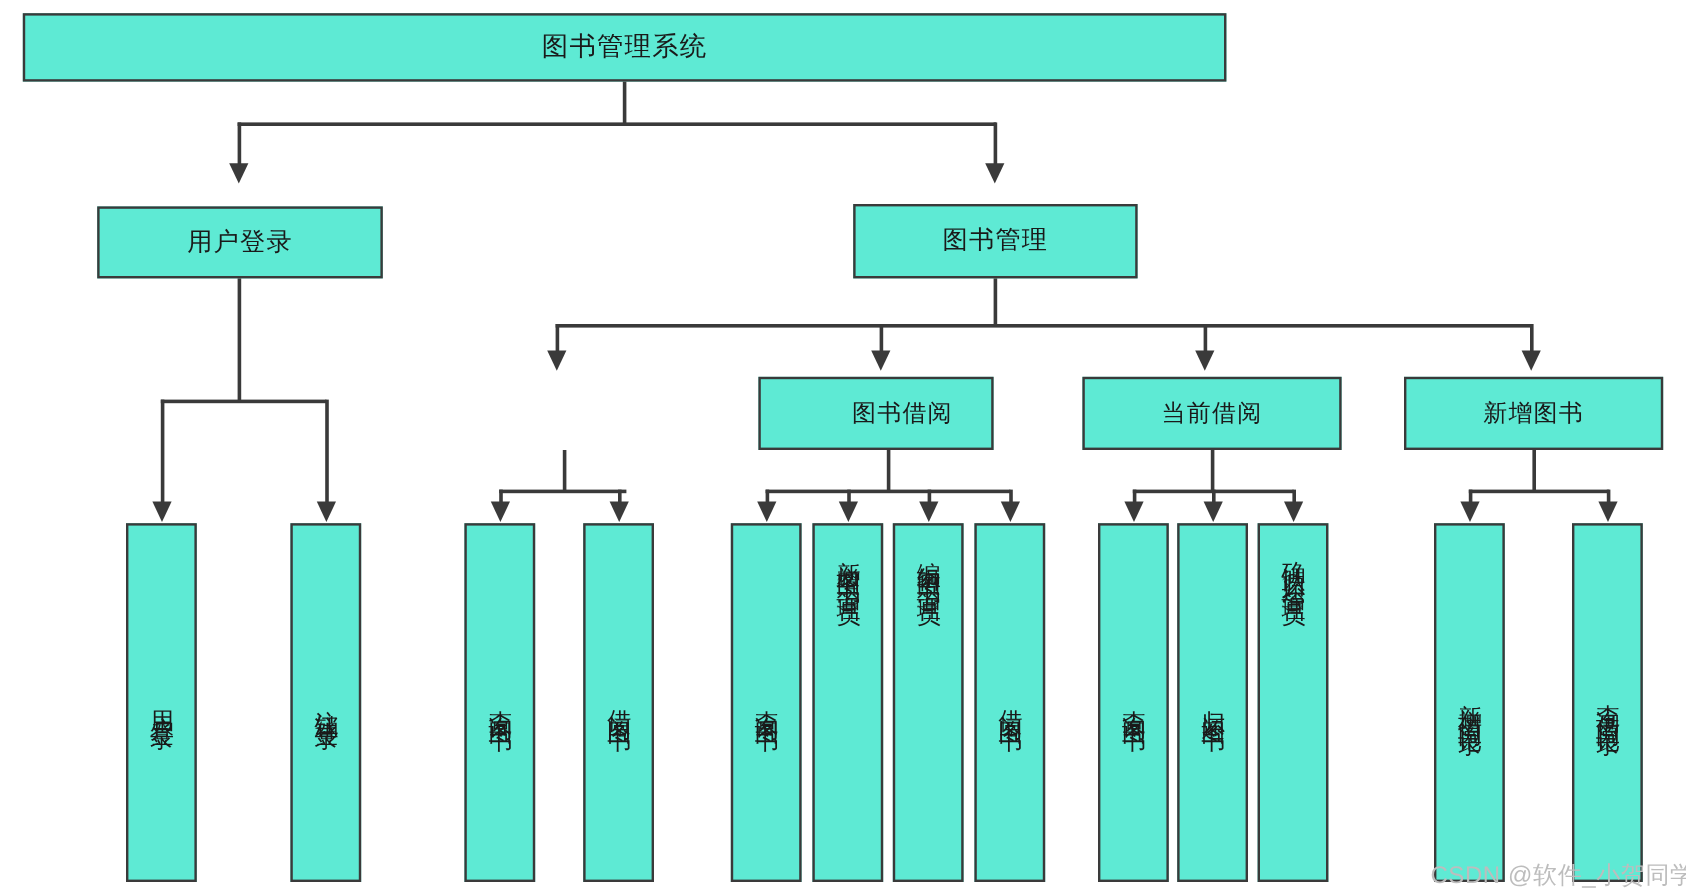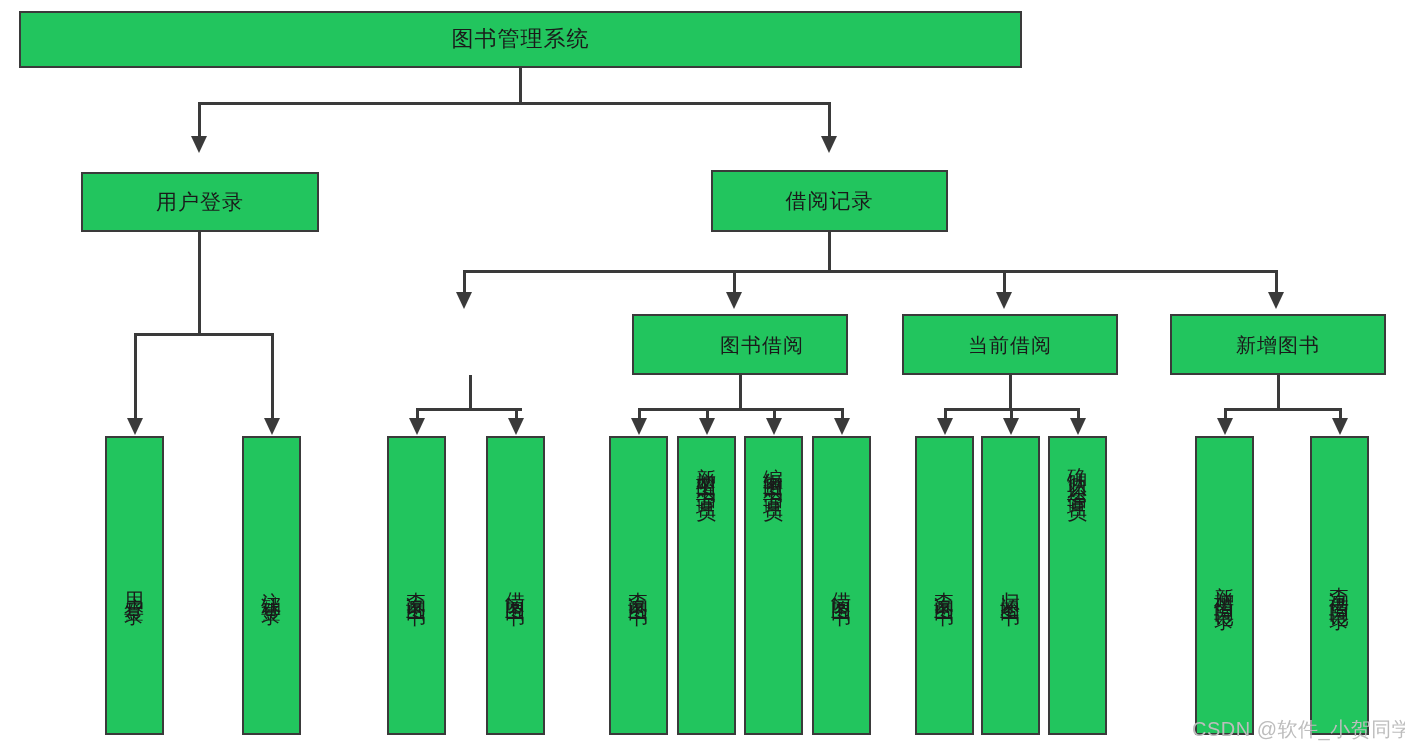--- a/index.html
+++ b/index.html
@@ -14,21 +14,21 @@
     position: relative;
     width: 1405px;
     height: 747px;
     background: #ffffff;
     overflow: hidden;
   }
   .node {
     position: absolute;
     box-sizing: border-box;
     border: 2.5px solid #3a3a3a;
-    background: #22c55e;
+    background: #5eead4;
     display: flex;
     align-items: center;
     justify-content: center;
     color: #1a1a1a;
   }
   .node .label {
     font-size: 21px;
     line-height: 1.2;
     letter-spacing: 1px;
     white-space: nowrap;
@@ -97,42 +97,42 @@
   <div class="vline" style="left:198px; top:102px; height:36px;"></div>
   <div class="arrow" style="left:191px; top:136px;"></div>
 
   <div class="vline" style="left:828px; top:102px; height:36px;"></div>
   <div class="arrow" style="left:821px; top:136px;"></div>
 
   <div class="node l1" style="left:81px; top:172px; width:238px; height:60px;">
     <span class="label">用户登录</span>
   </div>
   <div class="node l1" style="left:711px; top:170px; width:237px; height:62px;">
-    <span class="label">借阅记录</span>
+    <span class="label">图书管理</span>
   </div>
 
   <div class="vline" style="left:198px; top:232px; height:103px;"></div>
   <div class="hline" style="left:134px; top:333px; width:138px;"></div>
   <div class="vline" style="left:134px; top:333px; height:87px;"></div>
   <div class="arrow" style="left:127px; top:418px;"></div>
   <div class="vline" style="left:271px; top:333px; height:87px;"></div>
   <div class="arrow" style="left:264px; top:418px;"></div>
 
   <div class="vline" style="left:828px; top:232px; height:40px;"></div>
   <div class="hline" style="left:463px; top:270px; width:814px;"></div>
   <div class="vline" style="left:463px; top:270px; height:24px;"></div>
   <div class="arrow" style="left:456px; top:292px;"></div>
   <div class="vline" style="left:733px; top:270px; height:24px;"></div>
   <div class="arrow" style="left:726px; top:292px;"></div>
   <div class="vline" style="left:1003px; top:270px; height:24px;"></div>
   <div class="arrow" style="left:996px; top:292px;"></div>
   <div class="vline" style="left:1275px; top:270px; height:24px;"></div>
   <div class="arrow" style="left:1268px; top:292px;"></div>
 
-  <div class="node l2" style="left:632px; top:314px; width:216px; height:61px;padding-left:44px;">
+  <div class="node l2" style="left:632px; top:314px; width:196px; height:61px;padding-left:44px;">
     <span class="label">图书借阅</span>
   </div>
   <div class="node l2" style="left:902px; top:314px; width:216px; height:61px;justify-content:center;">
     <span class="label">当前借阅</span>
   </div>
   <div class="node l2" style="left:1170px; top:314px; width:216px; height:61px;">
     <span class="label">新增图书</span>
   </div>
 
   <div class="vline" style="left:469px; top:375px; height:35px;"></div>

